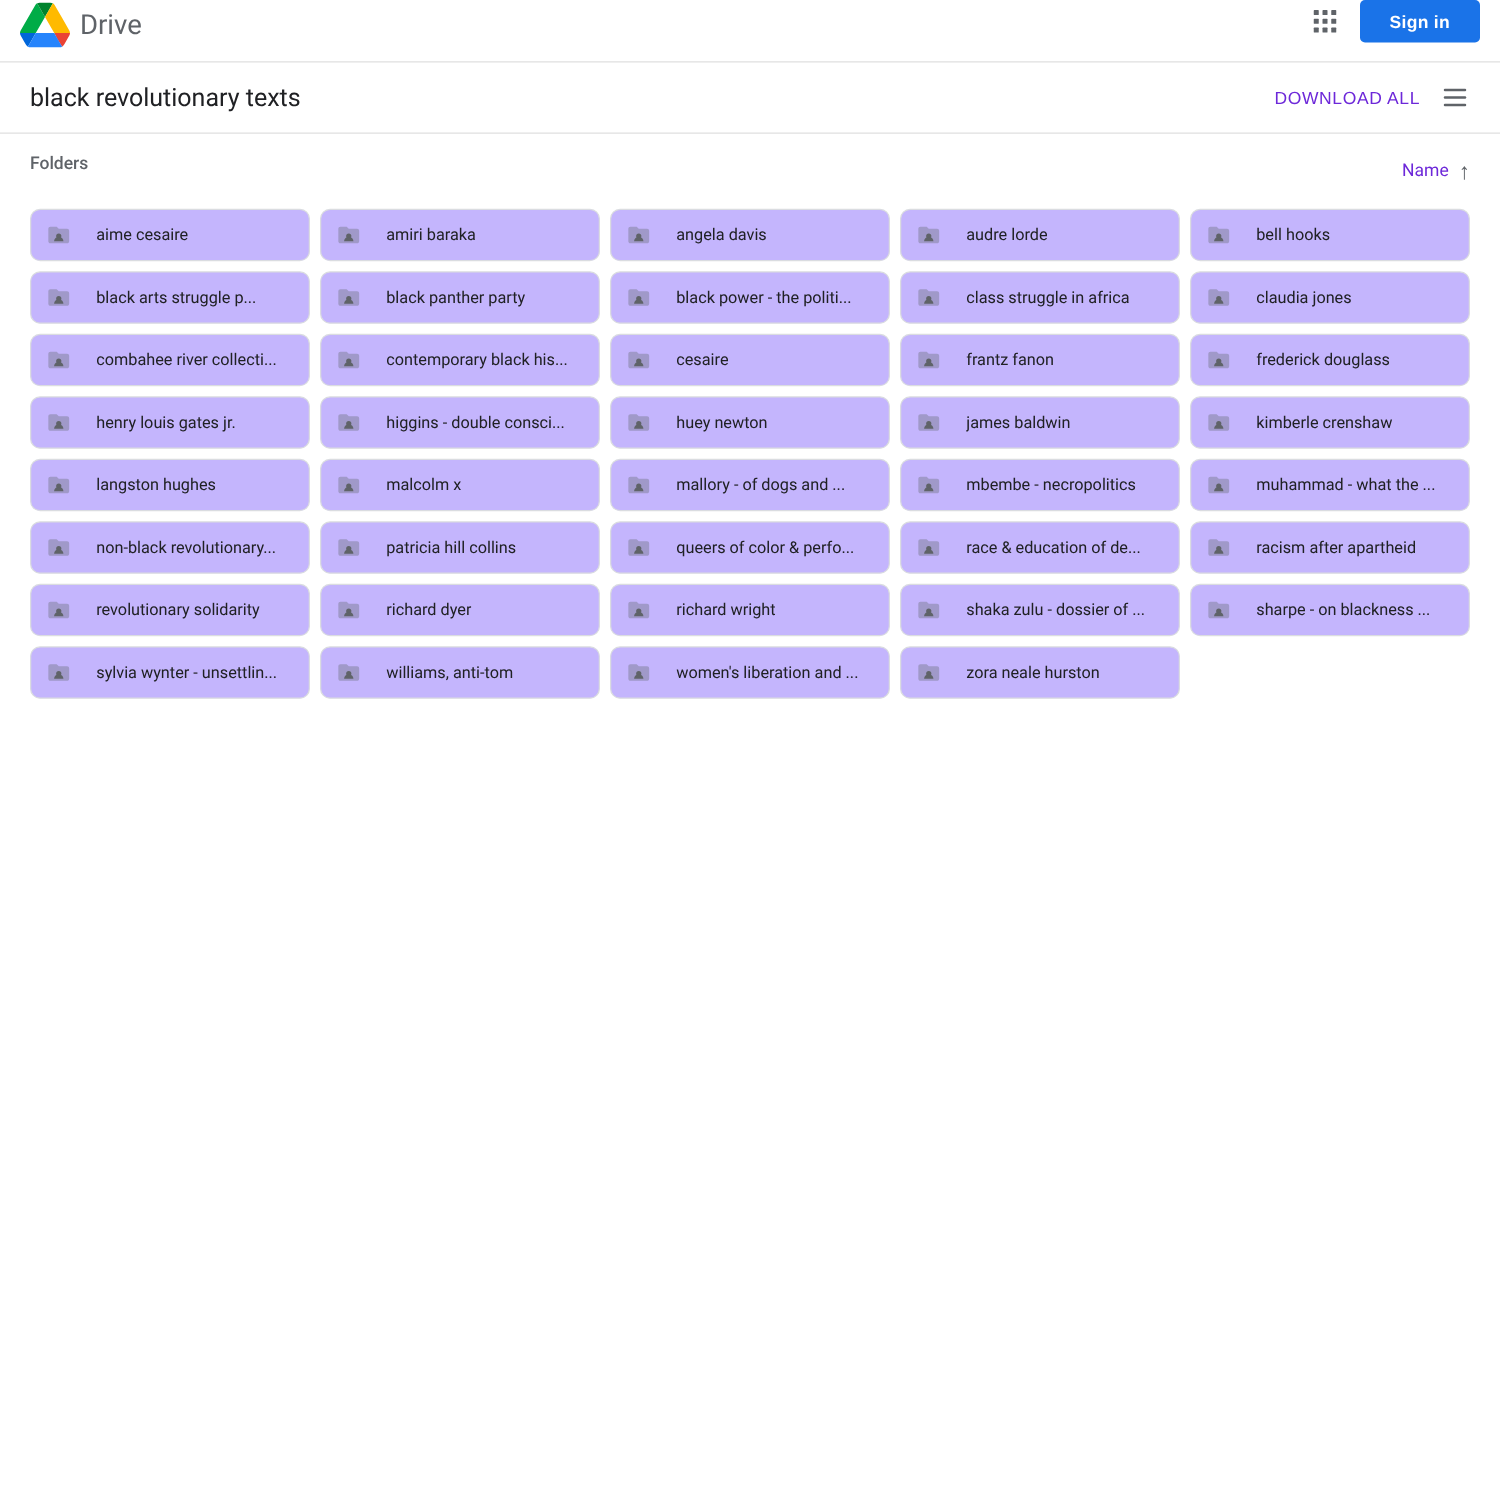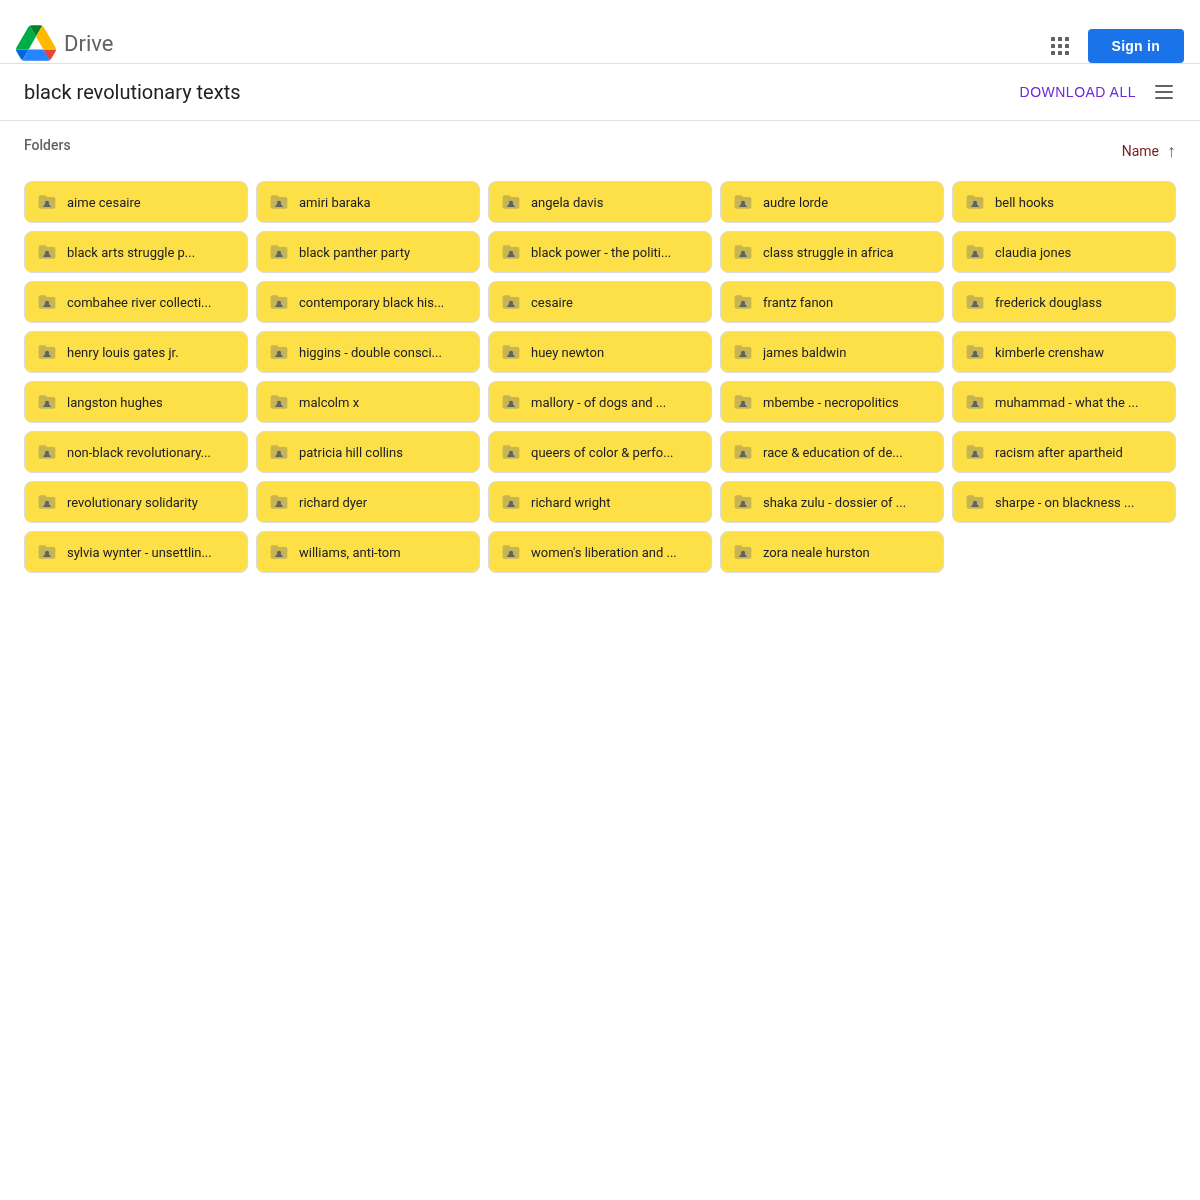--- a/index.html
+++ b/index.html
@@ -1,23 +1,23 @@
 <!DOCTYPE html>
 <html><head>
   <meta charset="utf-8">
   <style>
     * { box-sizing: border-box; margin: 0; padding: 0; }
     body { font-family: 'Google Sans', Roboto, Arial, sans-serif; background: #fff; color: #202124; font-size: 14px; }
 
     
     .header {
       display: flex;
-      align-items: flex-end;
+      align-items: flex-start;
       padding: 0 16px;
-      height: 64px;
+      height: 50px;
       border-bottom: 1px solid #e0e0e0;
     }
     .logo-area {
       display: flex;
       align-items: center;
       gap: 8px;
       flex: 1;
     }
     .logo-icon {
       width: 40px;
@@ -92,21 +92,21 @@
       padding: 16px 24px;
     }
     .section-label {
       font-size: 14px;
       color: #5f6368;
       margin-bottom: 12px;
       font-weight: 500;
     }
     .sort-name {
       font-size: 14px;
-      color: #7f1d1d;
+      color: #6d28d9;
       margin-right: 4px;
       cursor: pointer;
     }
     .sort-arrow {
       font-size: 18px;
       color: #5f6368;
       cursor: pointer;
     }
 
     
@@ -117,26 +117,26 @@
       margin-bottom: 16px;
     }
     .folders-grid {
       display: grid;
       grid-template-columns: repeat(5, 1fr);
       gap: 8px;
     }
     .folder-item {
       display: flex;
       align-items: center;
-      gap: 10px;
+      gap: 20px;
       border: 1px solid #dadce0;
       border-radius: 8px;
       padding: 10px 12px;
       cursor: pointer;
-      background: #fde047;
+      background: #c4b5fd;
       transition: background 0.15s;
       min-width: 0;
     }
     .folder-icon {
       width: 20px;
       height: 20px;
       flex-shrink: 0;
       color: #5f6368;
     }
     .folder-name {

